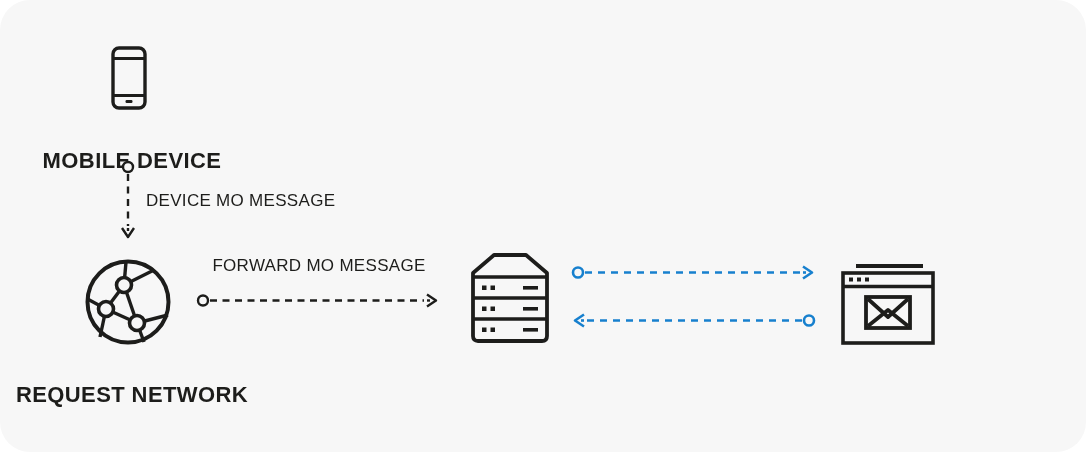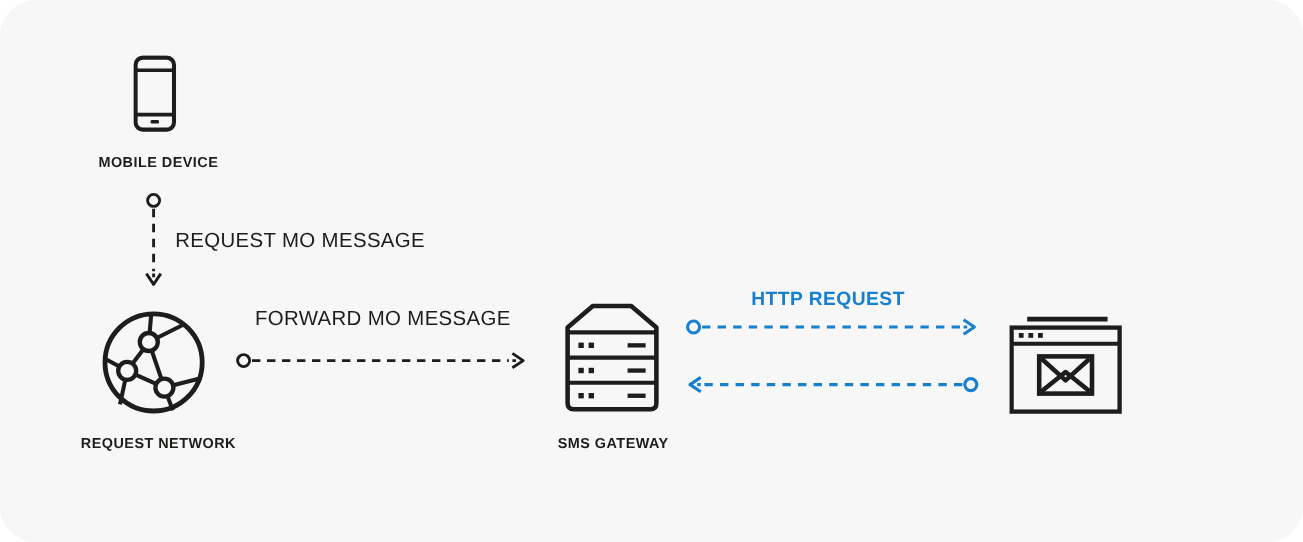--- a/index.html
+++ b/index.html
@@ -14,26 +14,27 @@
   .stage{
     position:relative;
     width:1086px;height:452px;
     background:var(--color-bg);
     border-radius:30px;
     overflow:hidden;
   }
   .abs{position:absolute;}
   .node-label{
     position:absolute;
-    font-size:12px;font-weight:bold;
+    font-size:22px;font-weight:bold;
     letter-spacing:.4px;
     color:var(--color-ink);
     white-space:nowrap;
     transform:translateX(-50%);
     line-height:1.2;
+    margin-top:20px;
   }
   .flow-label{
     position:absolute;
     font-size:17px;font-weight:normal;
     letter-spacing:.3px;
     color:var(--color-ink);
     white-space:nowrap;
     line-height:1.2;
   }
   .flow-label.centered{transform:translateX(-50%);}
@@ -60,21 +61,21 @@
     <rect class="ink-fill" x="14.5" y="54" width="7" height="3" rx="1.2"></rect>
   </svg>
   <div class="node-label" style="left:132px;top:128px">MOBILE DEVICE</div>
 
   <svg class="abs" style="left:113px;top:157px" width="30" height="85" viewBox="0 0 30 85">
     <circle class="ink-stroke bg-fill" cx="15" cy="10" r="5" stroke-width="2.4"></circle>
     <line class="ink-stroke" x1="15" y1="17" x2="15" y2="69" stroke-width="2.4" stroke-dasharray="7 5.5"></line>
     <path class="ink-stroke" d="M9,71 L15,80 L21,71" stroke-width="2.4" stroke-linejoin="round"></path>
     <line class="ink-stroke" x1="15" y1="71" x2="15" y2="74" stroke-width="2.4"></line>
   </svg>
-  <div class="flow-label" style="left:146px;top:191px">REQUEST MO MESSAGE</div>
+  <div class="flow-label" style="left:146px;top:191px">DEVICE MO MESSAGE</div>
 
   <svg class="abs" style="left:84px;top:258px" width="88" height="88" viewBox="0 0 88 88">
     <circle class="ink-stroke" cx="44" cy="44" r="40.5" stroke-width="4"></circle>
     <g class="ink-stroke" stroke-width="3.4">
       <line x1="40" y1="27" x2="42" y2="4"></line>
       <line x1="40" y1="27" x2="70" y2="12"></line>
       <line x1="40" y1="27" x2="22" y2="51"></line>
       <line x1="40" y1="27" x2="53" y2="65"></line>
       <line x1="22" y1="51" x2="53" y2="65"></line>
       <line x1="22" y1="51" x2="3.5" y2="41"></line>
@@ -106,29 +107,27 @@
         <rect x="20.5" y="33.5" width="4.5" height="4.5"></rect>
       <rect x="53" y="34" width="15" height="3.6"></rect>
       <rect x="12" y="54.5" width="4.5" height="4.5"></rect>
         <rect x="20.5" y="54.5" width="4.5" height="4.5"></rect>
       <rect x="53" y="55" width="15" height="3.6"></rect>
       <rect x="12" y="75.5" width="4.5" height="4.5"></rect>
         <rect x="20.5" y="75.5" width="4.5" height="4.5"></rect>
       <rect x="53" y="76" width="15" height="3.6"></rect>
     </g>
   </svg>
-  <div class="node-label" style="left:511px;top:362px">SMS GATEWAY</div>
 
   <svg class="abs" style="left:570px;top:262px" width="250" height="21" viewBox="0 0 250 21">
     <circle class="accent-stroke bg-fill" cx="8" cy="10.5" r="5" stroke-width="2.6"></circle>
     <line class="accent-stroke" x1="15" y1="10.5" x2="230" y2="10.5" stroke-width="2.6" stroke-dasharray="7 6"></line>
     <path class="accent-stroke" d="M233,4.5 L242,10.5 L233,16.5" stroke-width="2.6" stroke-linejoin="round"></path>
     <line class="accent-stroke" x1="233" y1="10.5" x2="236" y2="10.5" stroke-width="2.6"></line>
   </svg>
-  <div class="flow-label accent centered" style="left:690px;top:240px">HTTP REQUEST</div>
 
   <svg class="abs" style="left:568px;top:310px" width="250" height="21" viewBox="0 0 250 21">
     <path class="accent-stroke" d="M16,4.5 L7,10.5 L16,16.5" stroke-width="2.6" stroke-linejoin="round"></path>
     <line class="accent-stroke" x1="13" y1="10.5" x2="16" y2="10.5" stroke-width="2.6"></line>
     <line class="accent-stroke" x1="19" y1="10.5" x2="234" y2="10.5" stroke-width="2.6" stroke-dasharray="7 6"></line>
     <circle class="accent-stroke bg-fill" cx="241" cy="10.5" r="5" stroke-width="2.6"></circle>
   </svg>
 
   <svg class="abs" style="left:841px;top:263px" width="96" height="84" viewBox="0 0 96 84">
     <line class="ink-stroke" x1="15" y1="3" x2="82" y2="3" stroke-width="4"></line>

